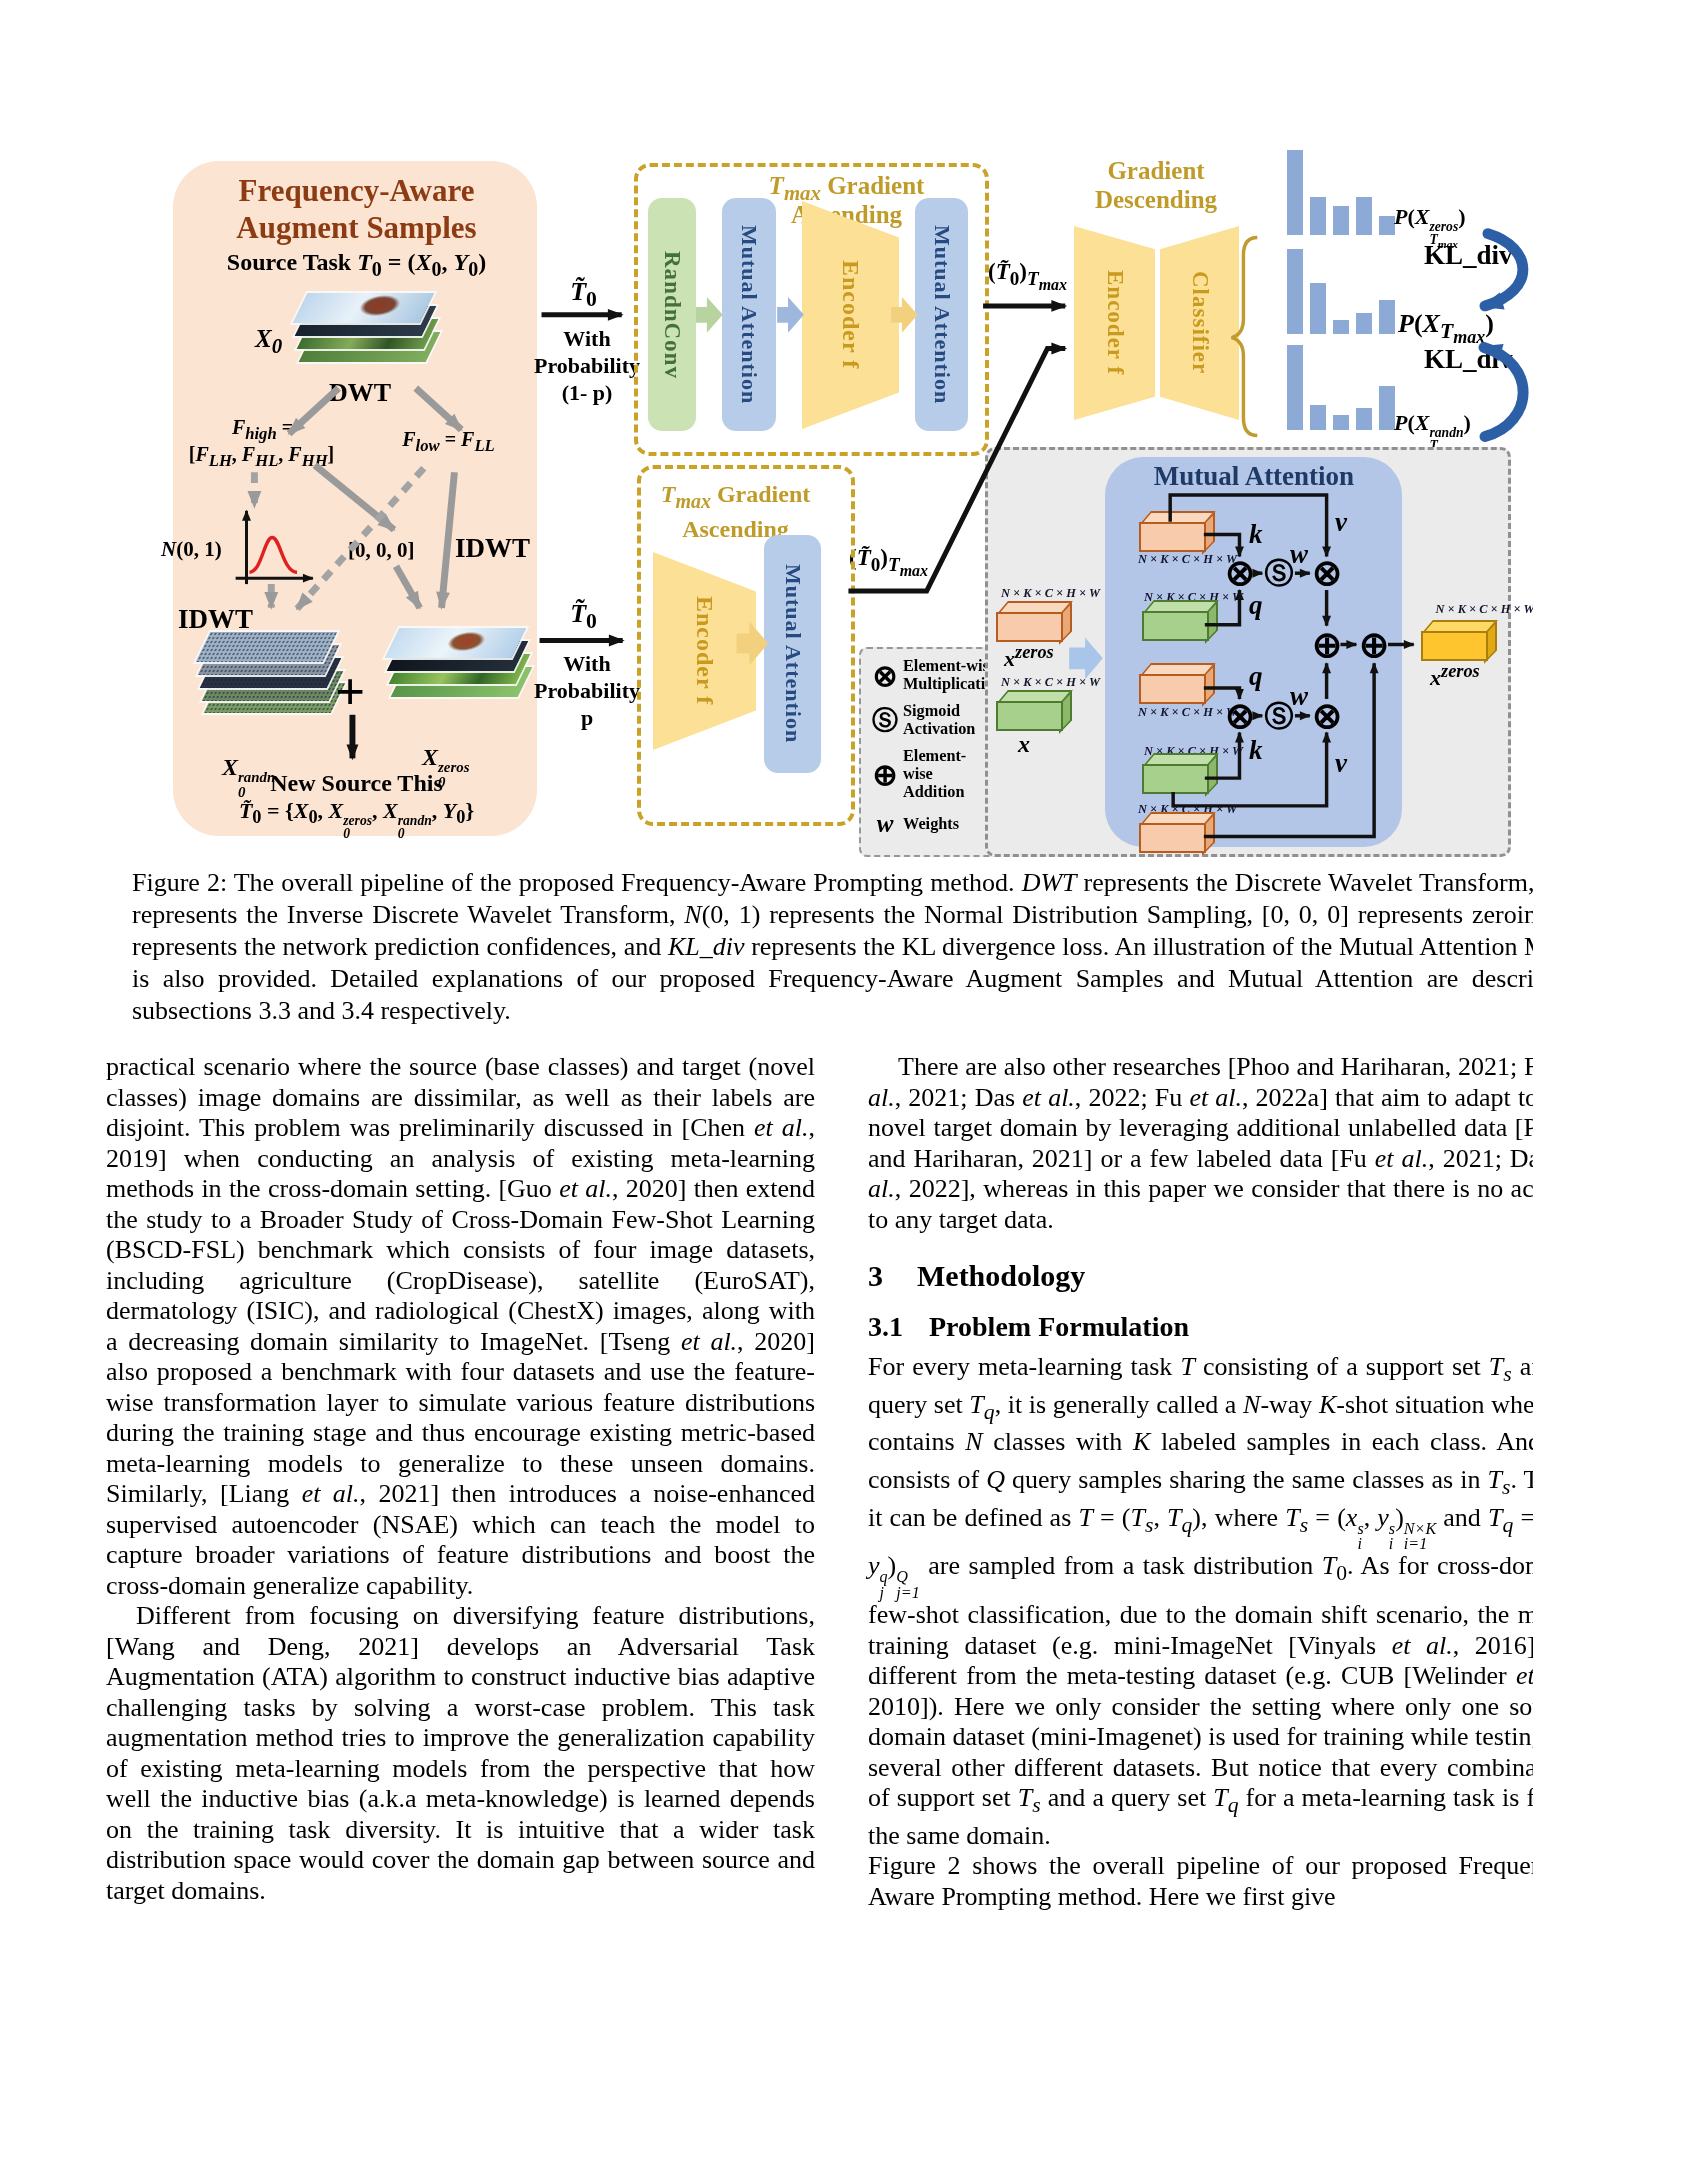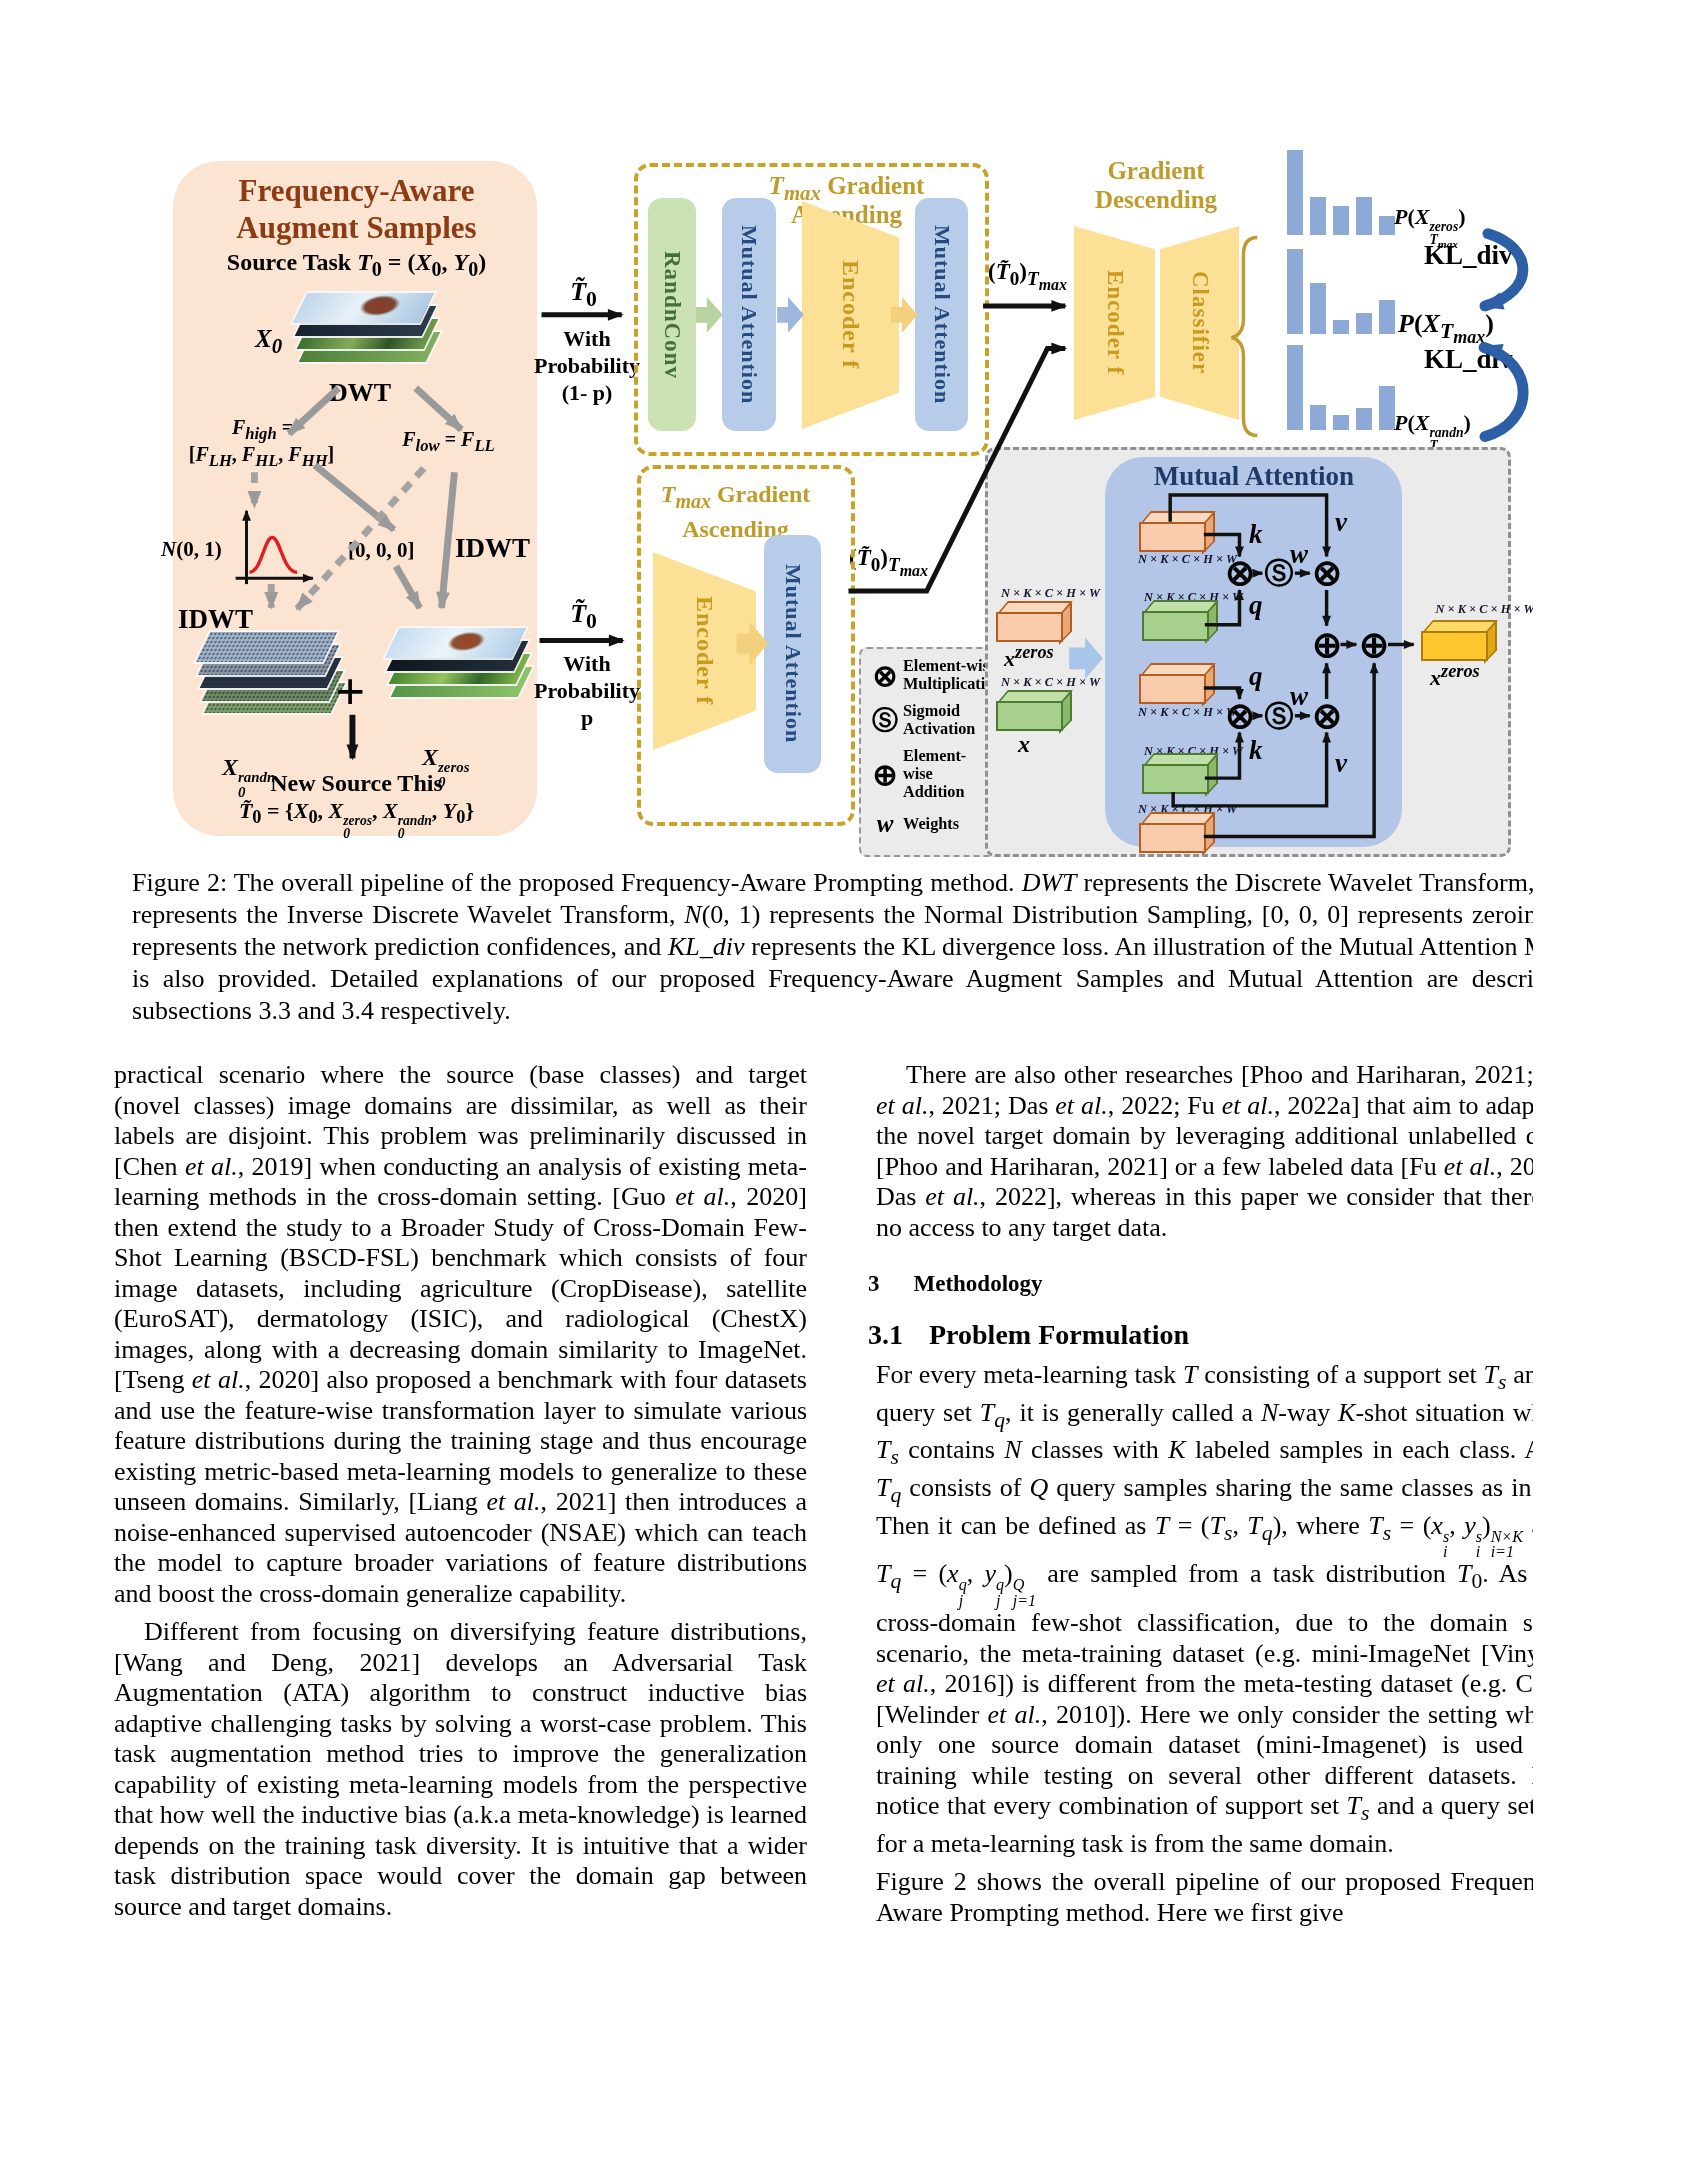--- a/index.html
+++ b/index.html
@@ -41,23 +41,23 @@
   .b3.gr .ft{background:#a8d08d;border-color:#4e7b2f;} .b3.gr .tp{background:#c0dfa9;border-color:#4e7b2f;} .b3.gr .sd{background:#8bb86b;border-color:#4e7b2f;}
   .b3.gd .ft{background:#fec52e;border-color:#a97d0e;} .b3.gd .tp{background:#ffd965;border-color:#a97d0e;} .b3.gd .sd{background:#e0a914;border-color:#a97d0e;}
   .legend{position:absolute;background:#ebebeb;border:2px dashed #979797;border-radius:8px;padding:8px 6px;}
   .legend-row{display:flex;align-items:center;margin-bottom:9px;}
   .legend-row .sym{width:36px;font-size:30px;font-weight:bold;text-align:center;flex:0 0 36px;}
   .legend-row:nth-child(2) .sym{font-size:26px;}
   .legend-row:nth-child(4) .sym{font-style:italic;font-size:25px;}
   .legend-row .lab{font-size:16.3px;font-weight:bold;line-height:18px;}
   
   .body-col{position:absolute;width:709px;font-size:26px;line-height:30.5px;text-align:justify;}
-  .body-col p{margin:8px;}
+  .body-col p{margin:0;}
   .indent{text-indent:30px;}
-  .h1{font-size:23px;font-weight:bold;margin:26px 0 14px 0;text-align:left;}
+  .h1{font-size:30px;font-weight:bold;margin:26px 0 14px 0;text-align:left;}
   .h1 .num{margin-right:34px;}
   .h2{font-size:28px;font-weight:bold;margin:20px 0 10px 0;text-align:left;}
   .h2 .num{margin-right:26px;}
   .caption{position:absolute;left:106px;top:867px;width:1473px;font-size:26px;line-height:32px;text-align:justify;margin-left:26px;}
   .ss{display:inline-flex;flex-direction:column;vertical-align:-0.5em;line-height:.95;font-size:.62em;font-style:italic;}
   .ss>span{display:block;text-align:left;}
 </style>
 </head>
 <body>
 

